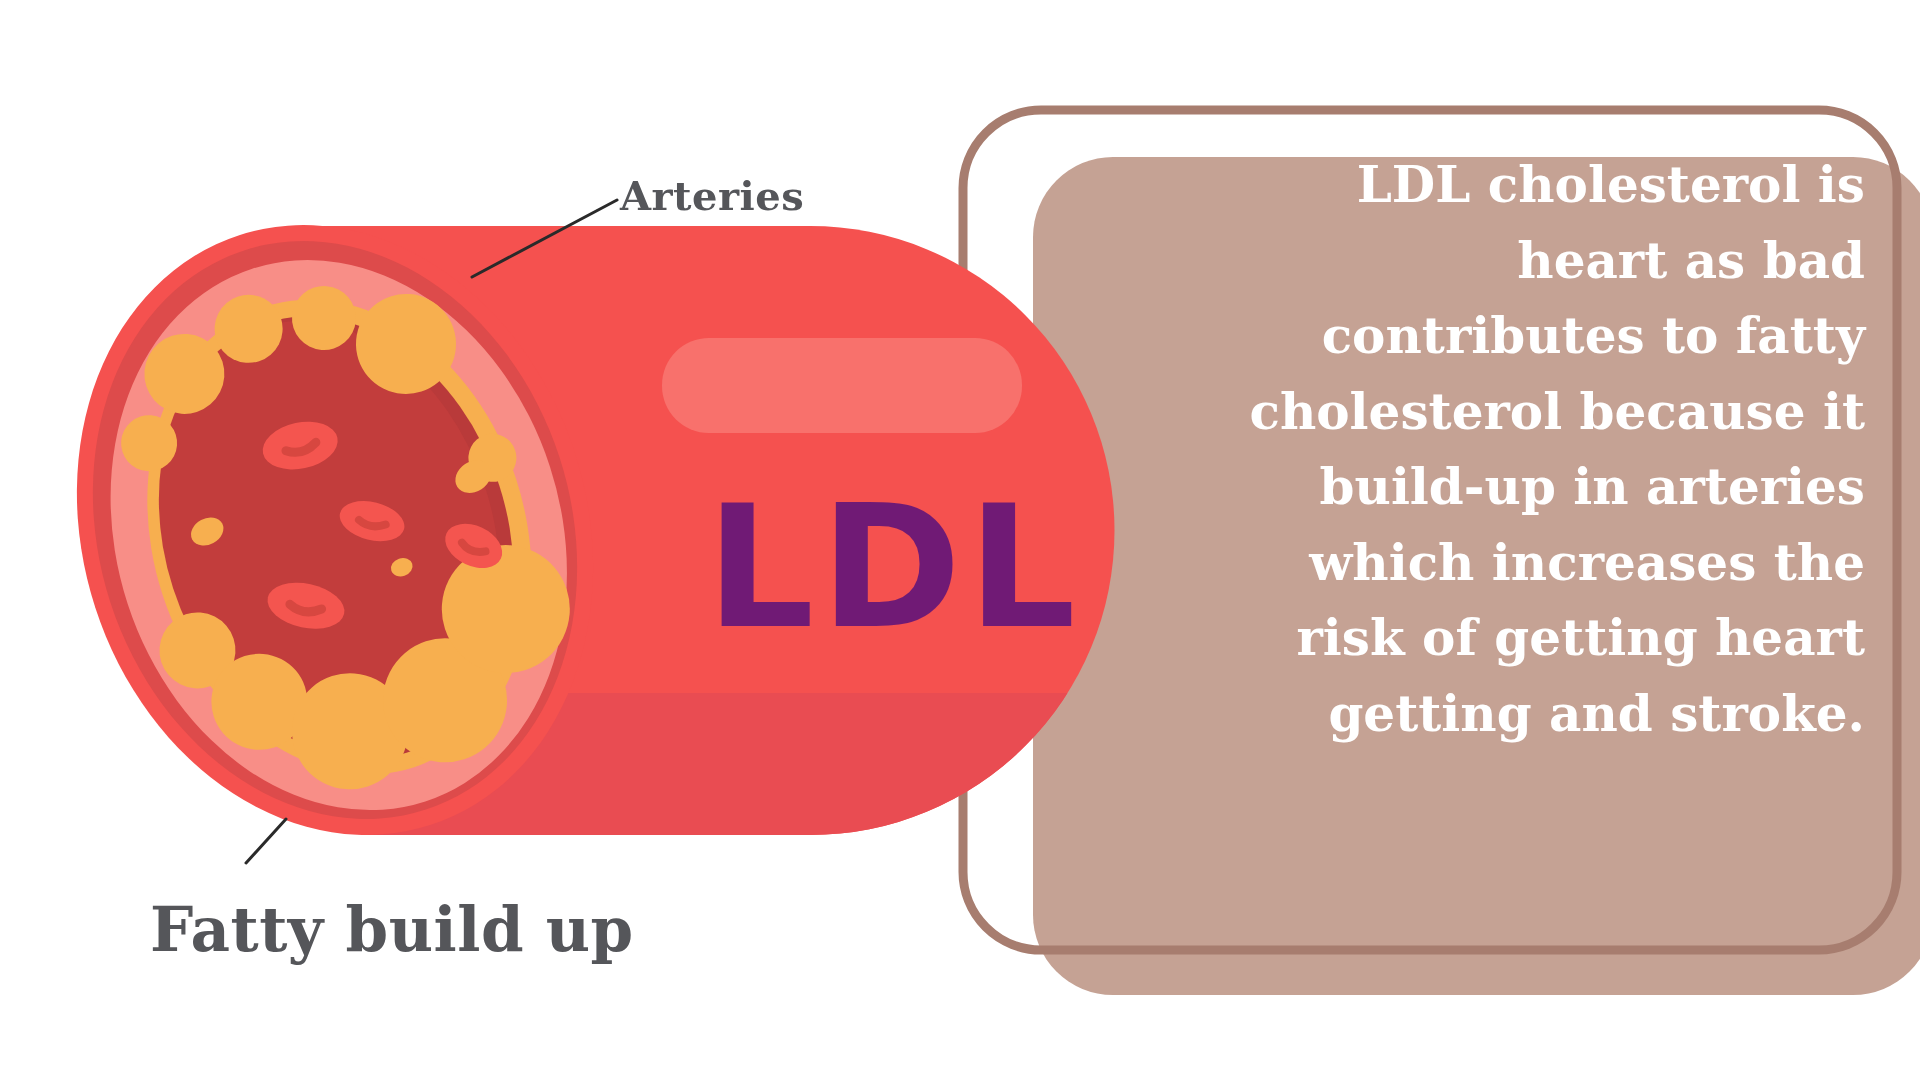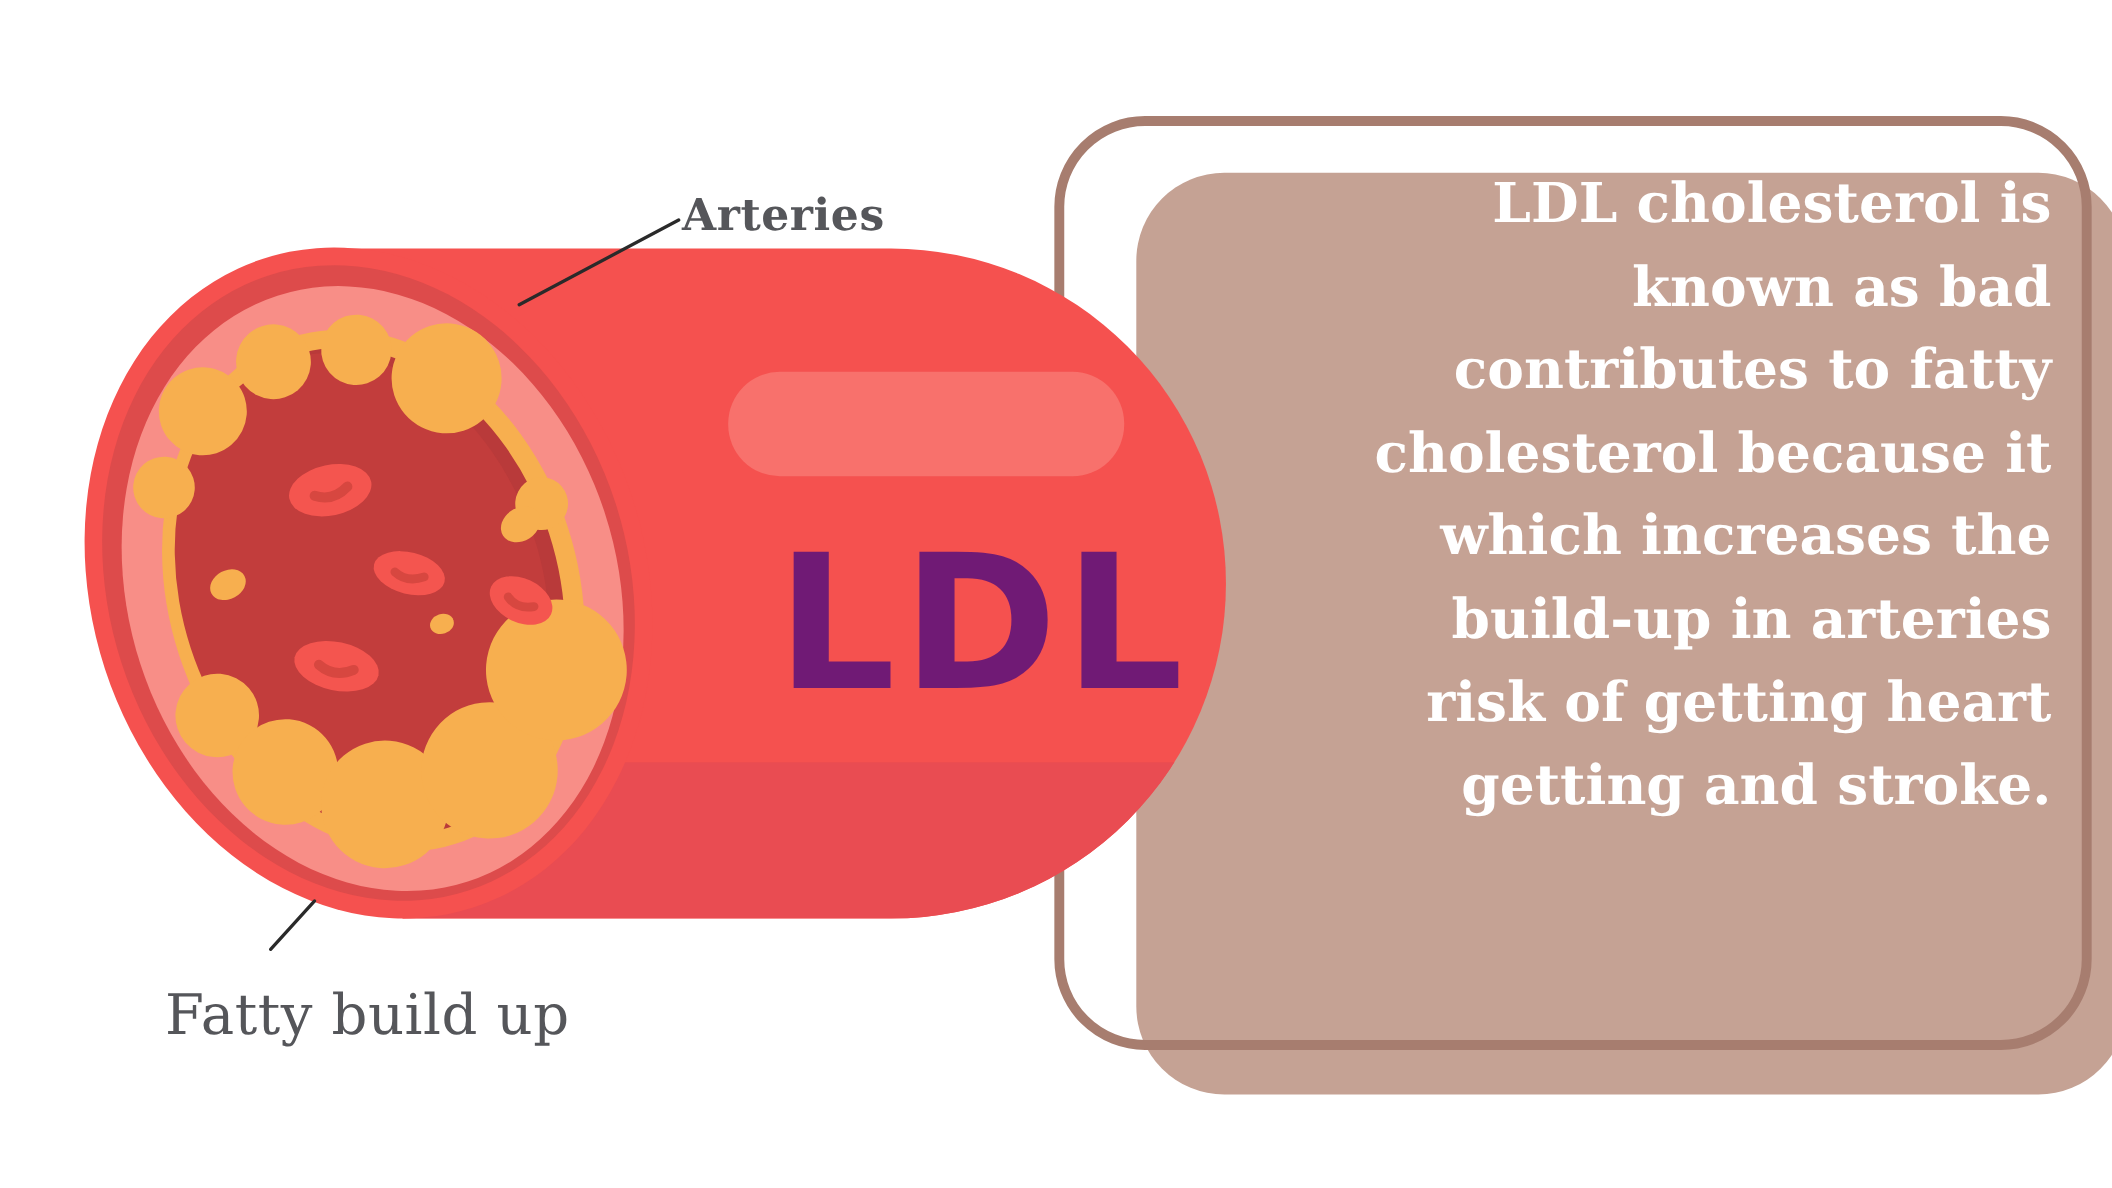--- a/index.html
+++ b/index.html
@@ -7,21 +7,21 @@
     position:relative;width:1920px;height:1080px;overflow:hidden;
     background:#ffffff;font-family:"DejaVu Serif", serif;
   }
   .stage svg{position:absolute;left:0;top:0;}
   .overlay{position:absolute;white-space:nowrap;}
   .arteries-label{
     left:620px;top:172px;font-size:40px;font-weight:700;color:#55565A;
     letter-spacing:0.5px;
   }
   .fatty-label{
-    left:150px;top:894px;font-size:51px;font-weight:400;color:#55565A;
+    left:150px;top:894px;font-size:61px;font-weight:700;color:#55565A;
     letter-spacing:0.5px;
   }
   .ldl-badge{
     left:706px;top:468px;font-size:170px;font-weight:700;color:#701a75;
     font-family:"DejaVu Sans", sans-serif;letter-spacing:6px;
   }
   .card-text{
     position:absolute;left:1205px;top:147px;width:660px;
     font-size:50px;line-height:75.5px;font-weight:700;color:#FFFFFF;
   }
@@ -105,22 +105,22 @@
   </svg>
 
   <div class="overlay arteries-label">Arteries</div>
 
   <div class="overlay fatty-label">Fatty build up</div>
 
   <div class="overlay ldl-badge">LDL</div>
 
   <div class="card-text">
     <div class="line">LDL cholesterol is</div>
-    <div class="line">known as bad</div>
+    <div class="line">heart as bad</div>
     <div class="line">contributes to fatty</div>
     <div class="line">cholesterol because it</div>
+    <div class="line">build-up in arteries</div>
     <div class="line">which increases the</div>
-    <div class="line">build-up in arteries</div>
     <div class="line">risk of getting heart</div>
     <div class="line">getting and stroke.</div>
   </div>
 
 </div>
 
 </body></html>

